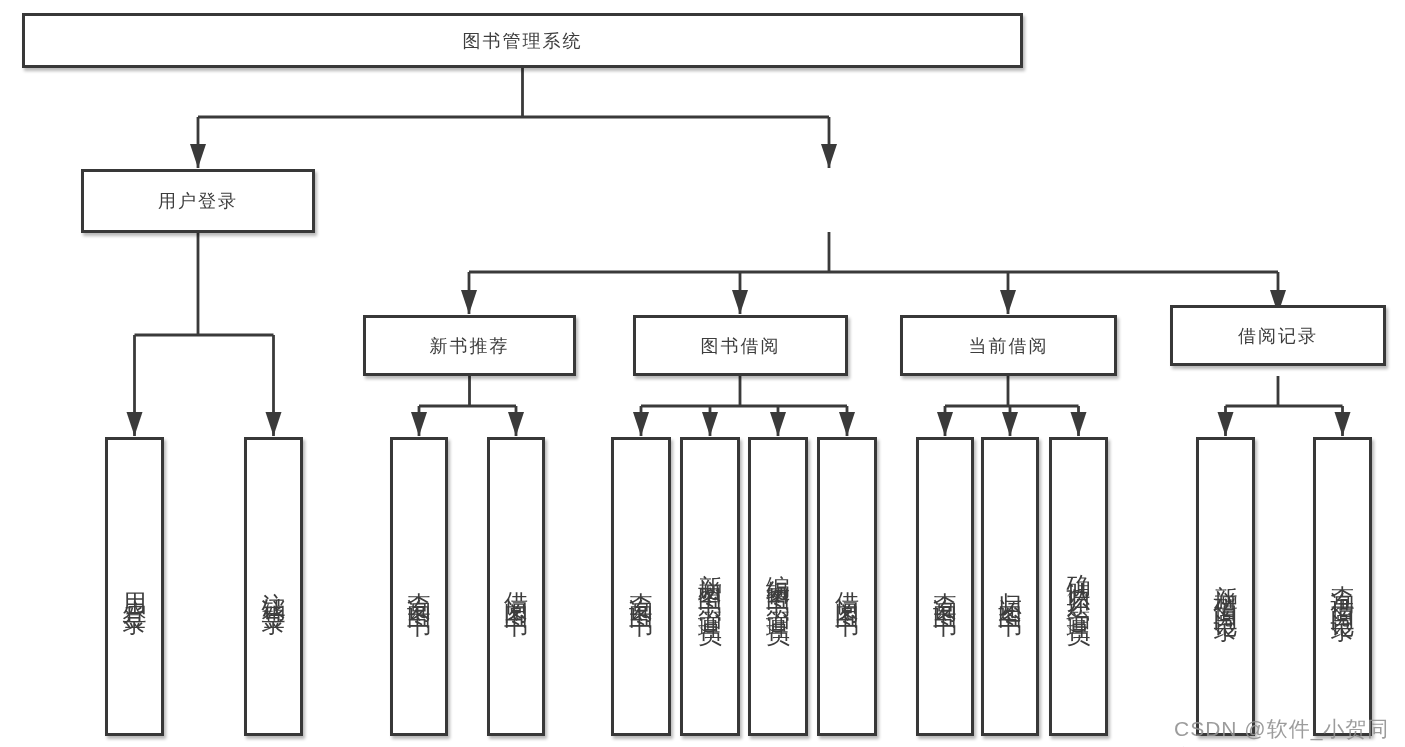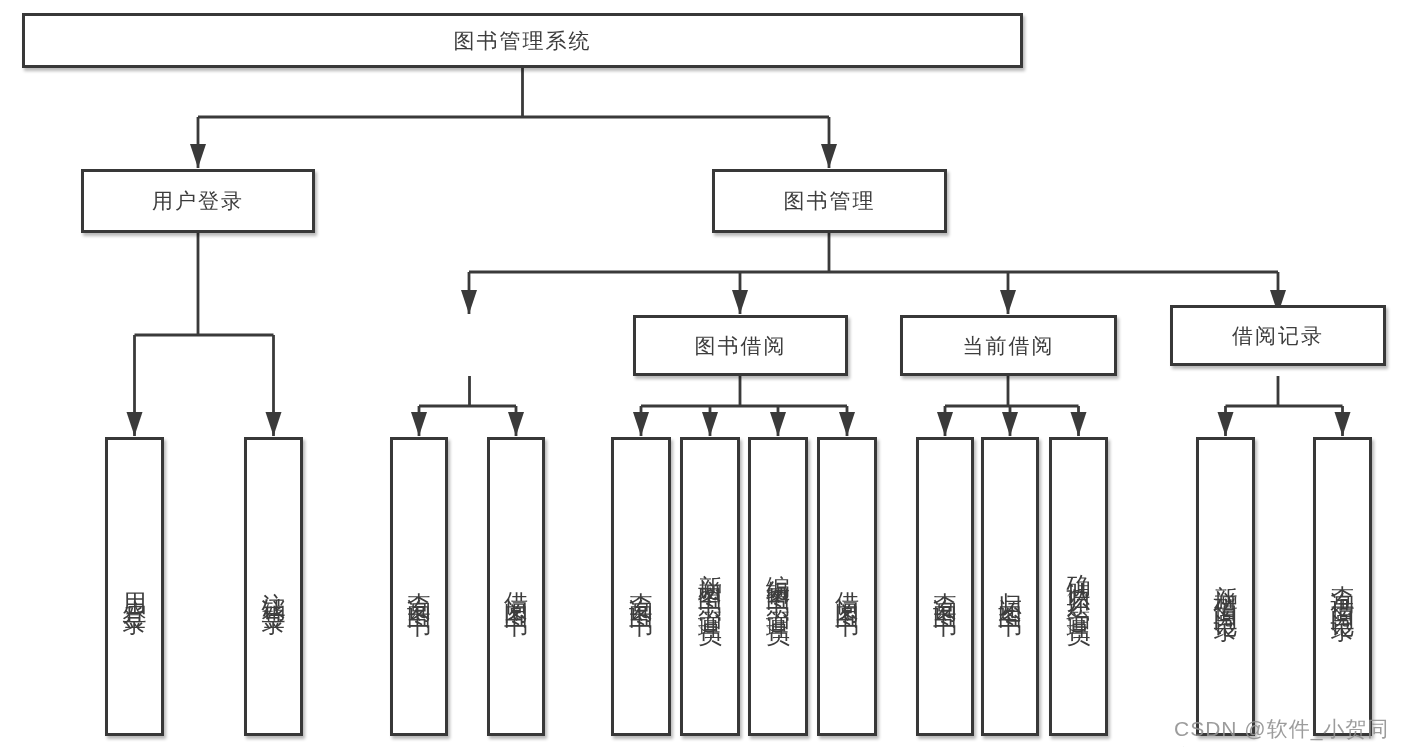--- a/index.html
+++ b/index.html
@@ -28,21 +28,21 @@
     border: 3px solid #383838;
     background: #ffffff;
     color: #3d3d3d;
     display: flex;
     align-items: center;
     justify-content: center;
     box-shadow: 2px 3px 3px rgba(0,0,0,0.28);
     z-index: 2;
     white-space: nowrap;
   }
-  .h { font-size: 21px; letter-spacing: 2px; }
+  .h { font-size: 18px; letter-spacing: 2px; }
   .v {
     writing-mode: vertical-rl;
     text-orientation: mixed;
     font-size: 24px;
     letter-spacing: 7px;
     white-space: normal;
   }
   #watermark {
     position: absolute;
     left: 1174px;
@@ -97,22 +97,22 @@
 
       <path d="M1278 376 V406 M1225.5 406 H1342.5"></path>
       <path d="M1225.5 406 V436" marker-end="url(#arw)"></path>
       <path d="M1342.5 406 V436" marker-end="url(#arw)"></path>
     </g>
   </svg>
 
   <div class="node h" style="left:22px;top:13px;width:1001px;height:55px">图书管理系统</div>
 
   <div class="node h" style="left:81px;top:169px;width:234px;height:64px">用户登录</div>
-  <div class="node h" style="left:712px;top:169px;width:235px;height:64px">图书管理</div>
 
+  <div class="node h" style="left:363px;top:315px;width:213px;height:61px">新书推荐</div>
   <div class="node h" style="left:900px;top:315px;width:217px;height:61px">当前借阅</div>
   <div class="node h" style="left:633px;top:315px;width:215px;height:61px">图书借阅</div>
   <div class="node h" style="left:1170px;top:305px;width:216px;height:61px">借阅记录</div>
 
   <div class="node v" style="left:105px;top:437px;width:59px;height:299px">用户登录</div>
   <div class="node v" style="left:244px;top:437px;width:59px;height:299px">注销登录</div>
 
   <div class="node v" style="left:390px;top:437px;width:58px;height:299px">查询图书</div>
   <div class="node v" style="left:487px;top:437px;width:58px;height:299px">借阅图书</div>
 

